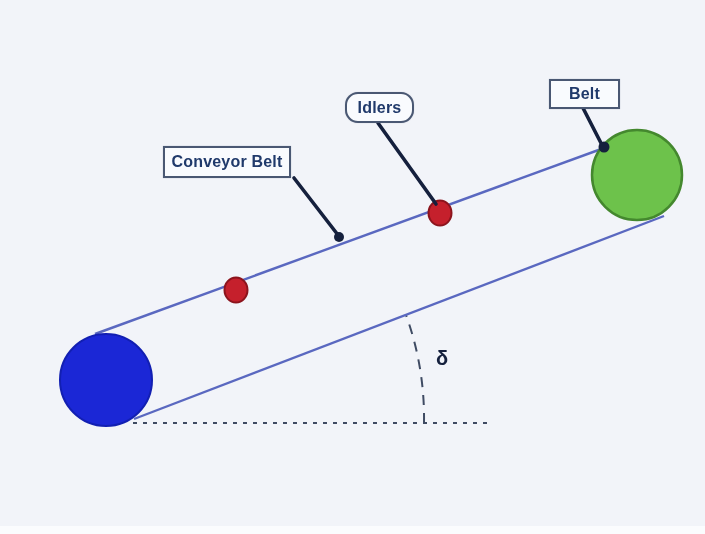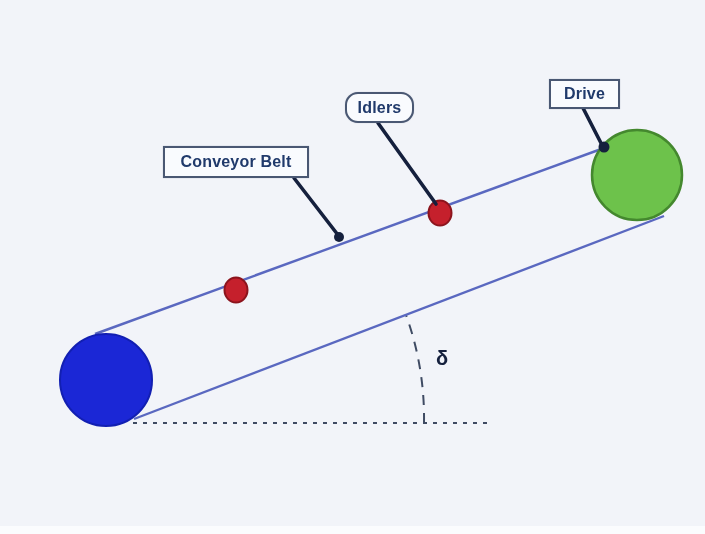--- a/index.html
+++ b/index.html
@@ -79,28 +79,28 @@
 
     <line class="leader" x1="294" y1="178" x2="338" y2="235"></line>
     <circle class="leader-dot" cx="339" cy="237" r="5"></circle>
 
     <line class="leader" x1="378" y1="123" x2="436" y2="204"></line>
 
     <line class="leader" x1="583" y1="108" x2="602" y2="145"></line>
     <circle class="leader-dot" cx="604" cy="147" r="5.5"></circle>
   </svg>
 
-  <div class="label-box" style="left:163px; top:146px; width:146px; height:32px;">
+  <div class="label-box" style="left:163px; top:146px; width:128px; height:32px;">
     <span>Conveyor Belt</span>
   </div>
 
   <div class="label-box" style="left:345px; top:92px; width:69px; height:31px;border-radius:13px;">
     <span>Idlers</span>
   </div>
 
   <div class="label-box" style="left:549px; top:79px; width:71px; height:30px;">
-    <span>Drive</span>
+    <span>Belt</span>
   </div>
 
   <div class="angle-label" style="left:436px; top:348px;">δ</div>
 
   <div class="bottom-strip"></div>
 </div>
 
 </body></html>

